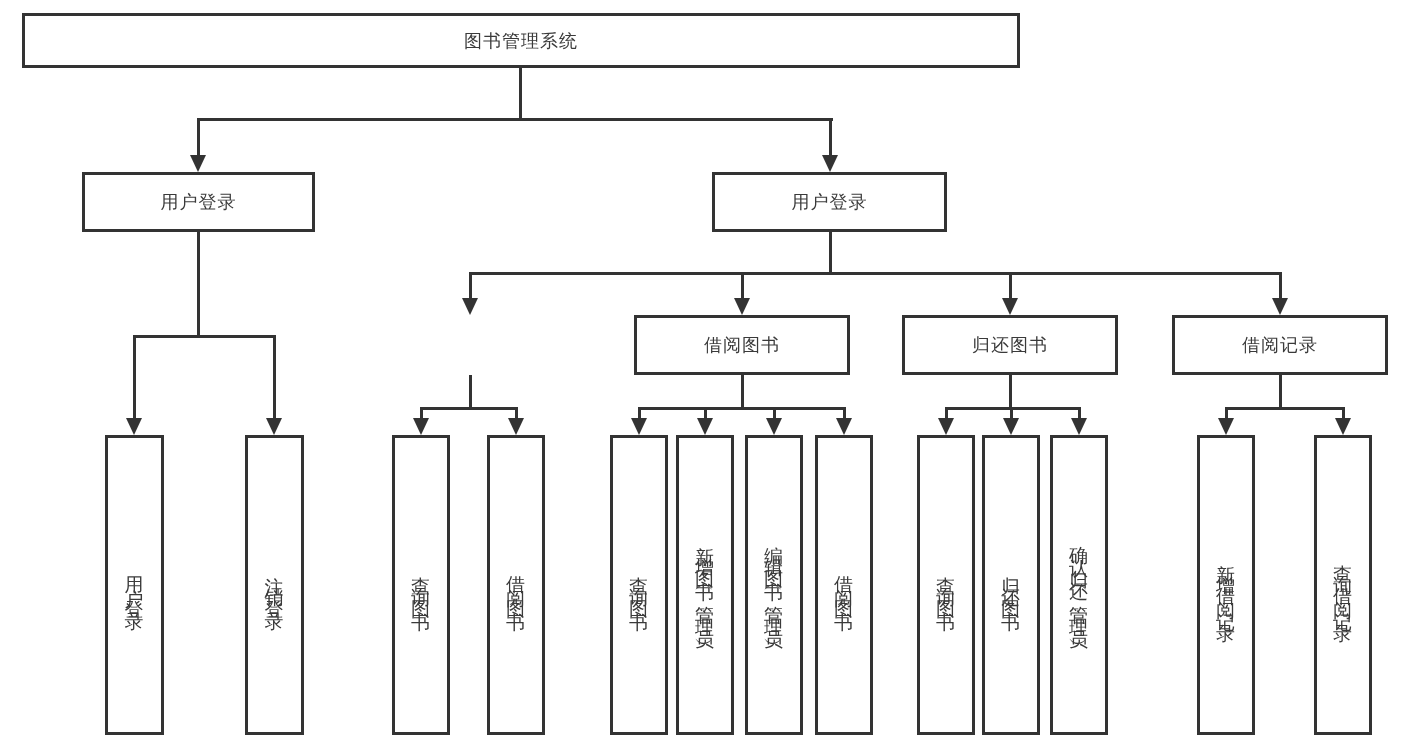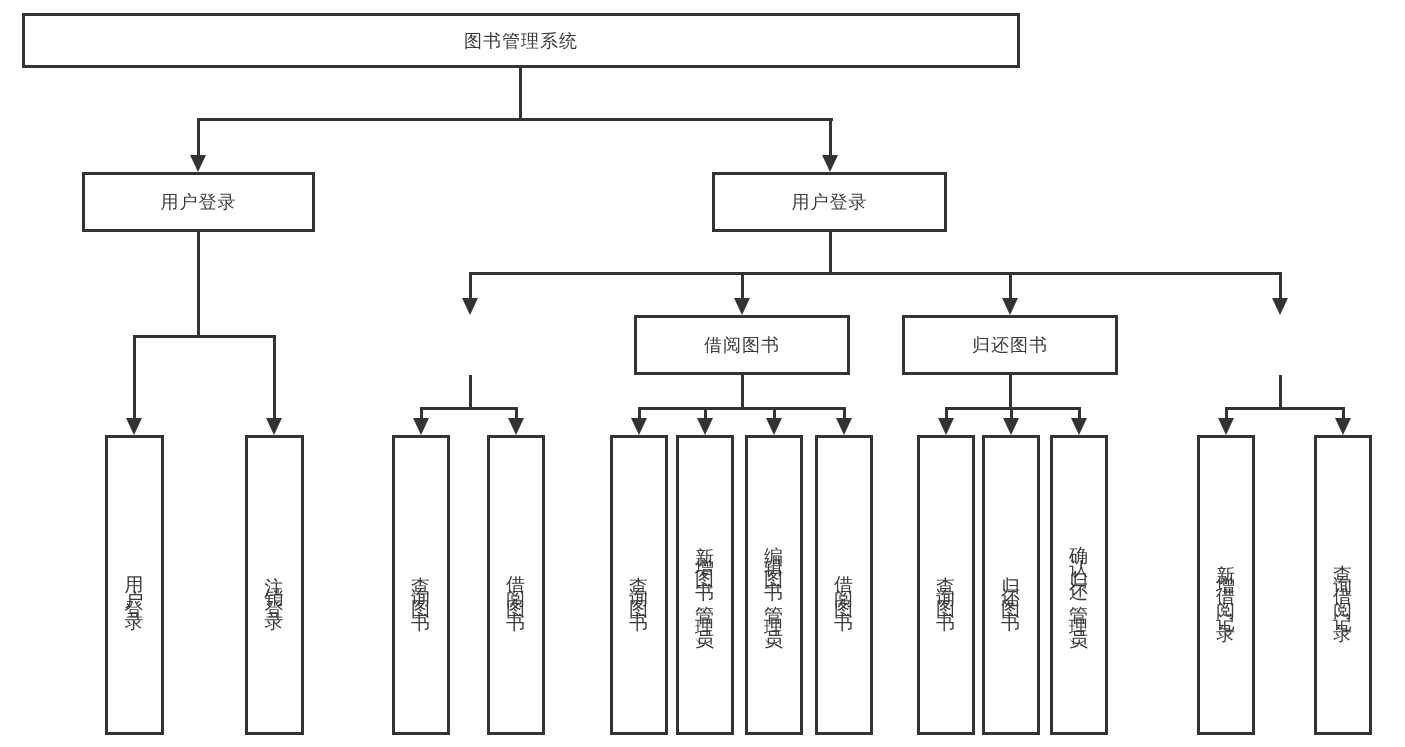--- a/index.html
+++ b/index.html
@@ -75,20 +75,23 @@
   <div class="arrow-down" style="left:1002px;top:298px"></div>
   <div class="vline" style="left:1279px;top:272px;height:28px"></div>
   <div class="arrow-down" style="left:1272px;top:298px"></div>
 
   <div class="box" style="left:634px;top:315px;width:216px;height:60px">
     <span class="h-label">借阅图书</span>
   </div>
   <div class="box" style="left:902px;top:315px;width:216px;height:60px">
     <span class="h-label">归还图书</span>
   </div>
+  <div class="box" style="left:1172px;top:315px;width:216px;height:60px">
+    <span class="h-label">借阅记录</span>
+  </div>
 
   <div class="vline" style="left:469px;top:375px;height:32px"></div>
   <div class="hline" style="left:420px;top:407px;width:98px"></div>
   <div class="vline" style="left:420px;top:407px;height:13px"></div>
   <div class="arrow-down" style="left:413px;top:418px"></div>
   <div class="vline" style="left:515px;top:407px;height:13px"></div>
   <div class="arrow-down" style="left:508px;top:418px"></div>
 
   <div class="vline" style="left:741px;top:375px;height:32px"></div>
   <div class="hline" style="left:638px;top:407px;width:208px"></div>

